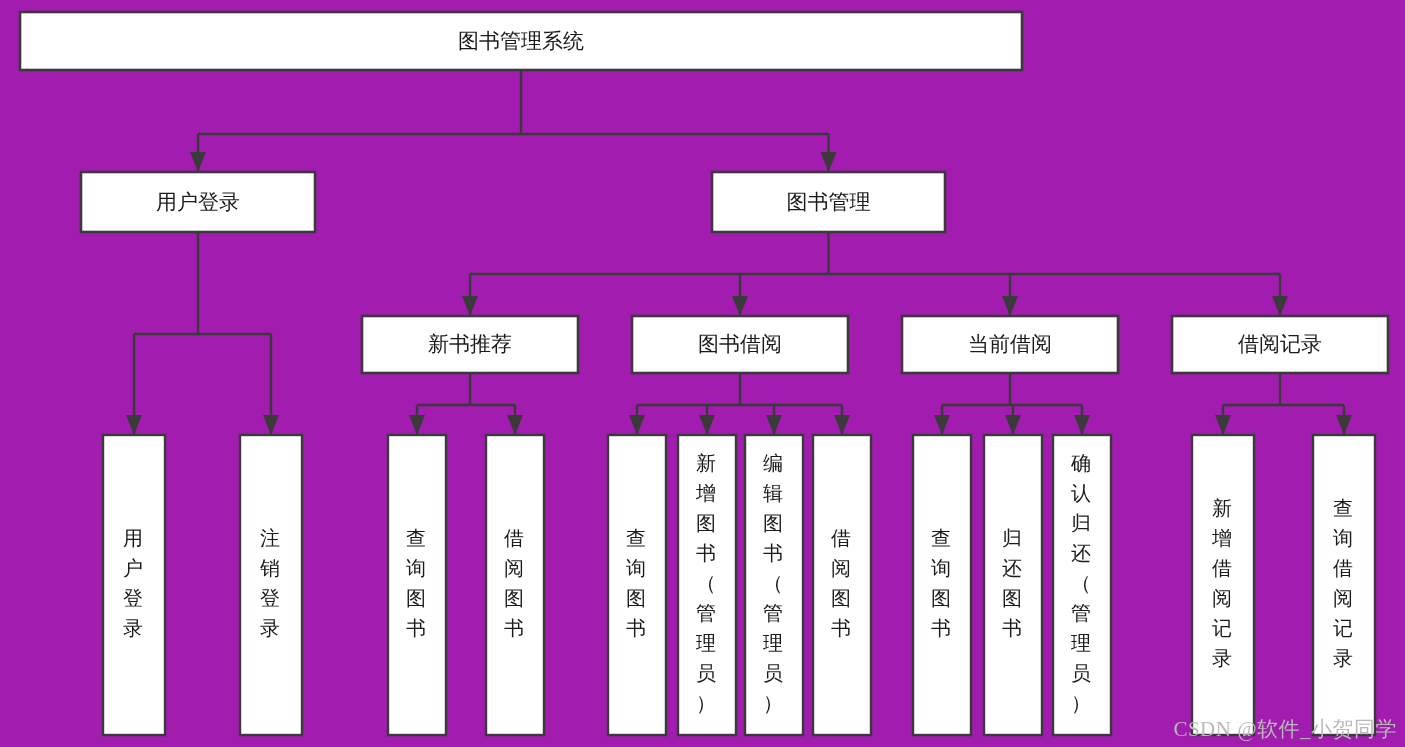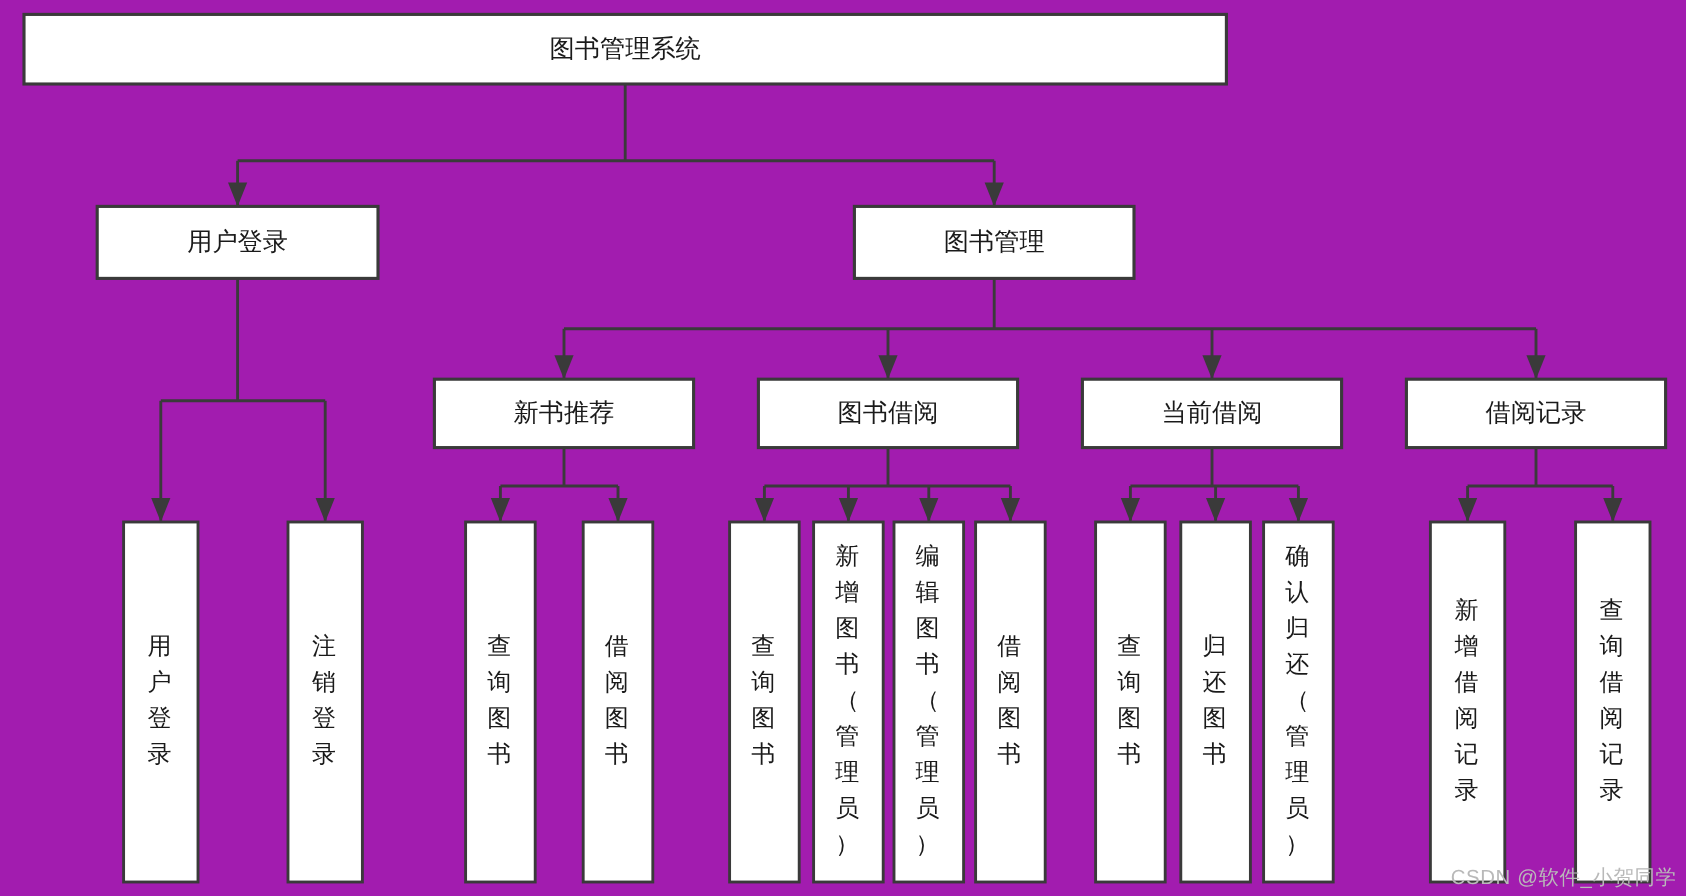--- a/index.html
+++ b/index.html
@@ -52,22 +52,22 @@
     dominant-baseline: middle;
   }
   .node-label.vertical {
     font-size: 20px;
     letter-spacing: 2px;
   }
   .watermark {
     position: absolute;
     right: 8px;
     bottom: 4px;
-    font-family: Liberation Sans, sans-serif;
-    font-size: 17px;
+    font-family: Liberation Serif, serif;
+    font-size: 21px;
     color: #b9b9b9;
     letter-spacing: 0.5px;
     white-space: nowrap;
     user-select: none;
   }
 </style>
 </head>
 <body>
 
 <div id="diagram-root">

